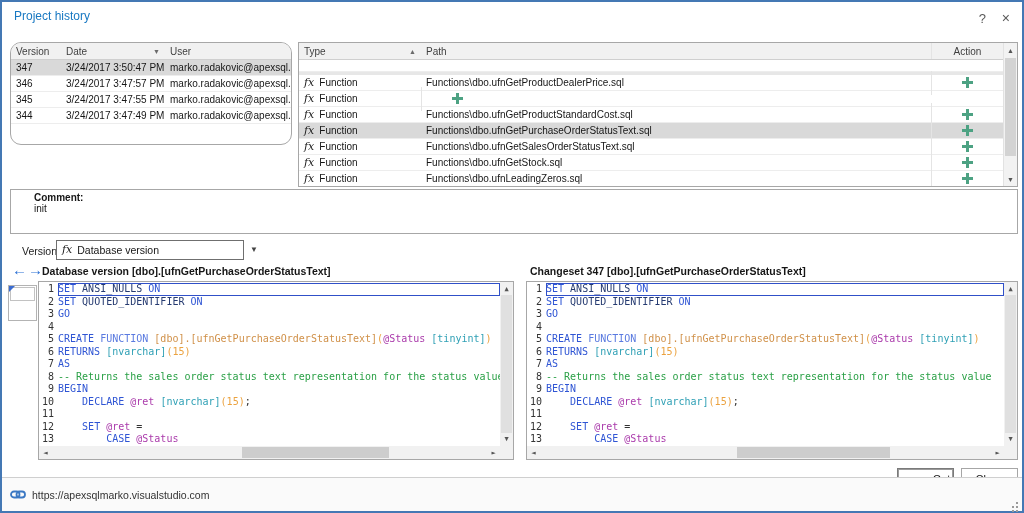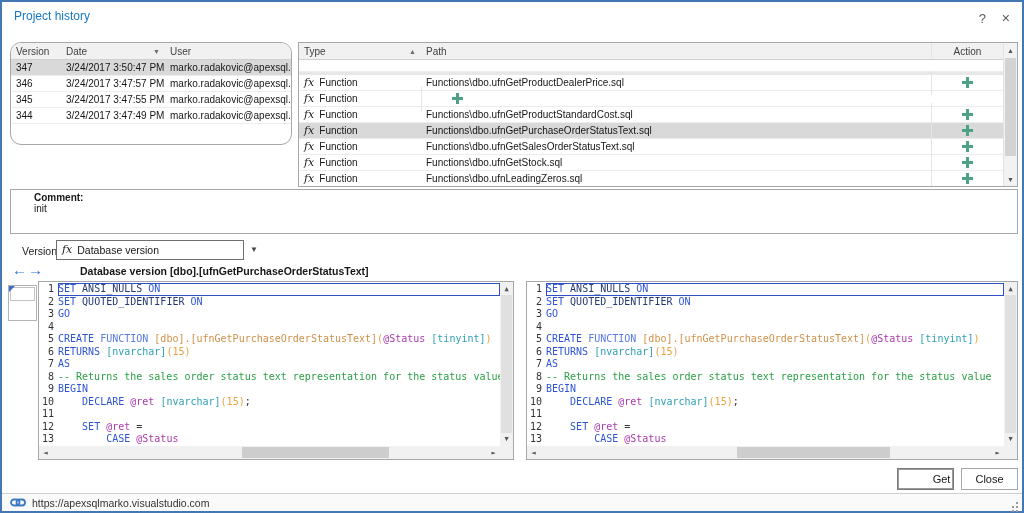--- a/index.html
+++ b/index.html
@@ -44,21 +44,21 @@
   .comment-label{font-weight:bold;}
 
   
   .version-label{position:absolute;left:10px;top:243px;font-size:10.5px;color:#222;margin-left:10px;}
   .version-combo{position:absolute;left:54px;top:238px;width:188px;height:20px;border:1px solid #6f6f6f;background:#fff;display:flex;align-items:center;padding:0 5px;font-size:10.5px;color:#161616;}
   .combo-arrow{position:absolute;left:248px;top:243px;font-size:8px;color:#444;cursor:pointer;}
 
   
   .nav-arrow{position:absolute;top:260px;font-size:15px;font-weight:bold;color:#2a6fd4;cursor:pointer;line-height:15px;}
   .nav-left{left:10px;} .nav-right{left:26px;}
-  .diff-title{position:absolute;top:263px;font-size:10.5px;font-weight:bold;color:#161616;white-space:nowrap;margin-left:38px;}
+  .diff-title{position:absolute;top:263px;font-size:10.5px;font-weight:bold;color:#161616;white-space:nowrap;}
   .dt-left{left:40px;} .dt-right{left:528px;}
 
   
   .overview{position:absolute;left:6px;top:283px;width:29px;height:36px;background:#fff;border:1px solid #b3b3b3;}
   .overview .inner{margin:1px;height:14px;border:1px solid #c2c2c2;}
   .overview::before{content:"";position:absolute;left:0;top:0;border-left:6px solid #3a6bd0;border-bottom:6px solid transparent;}
 
   
   .code-panel{position:absolute;top:279px;height:179px;border:1px solid #a7a7a7;background:#fff;font-family:"DejaVu Sans Mono",monospace;font-size:10px;}
   .code-left{left:36px;width:476px;}
@@ -78,21 +78,21 @@
   .h-btn.right{position:absolute;right:0;}
   .h-thumb{position:absolute;left:44%;width:32%;top:1px;bottom:1px;background:#cdcdcd;}
   .sb-corner{position:absolute;right:0;bottom:0;width:13px;height:13px;background:#f1f1f1;}
 
   
   .btn{position:absolute;top:466px;width:57px;height:22px;background:#fff;border:1px solid #a6a6a6;font-size:11px;display:flex;align-items:center;justify-content:center;color:#161616;cursor:pointer;font-family:"Liberation Sans",sans-serif;}
   .btn-get{left:895px;border-color:#7a7a7a;box-shadow:inset 0 0 0 1px #9a9a9a;padding-left:32px;}
   .btn-close{left:959px;}
 
   
-  .statusbar{position:absolute;left:0;right:0;bottom:0;height:18px;border-top:1px solid #cfcfcf;background:#fafafa;display:flex;align-items:center;padding-left:8px;font-size:10.5px;color:#333;}
+  .statusbar{position:absolute;left:0;right:0;bottom:0;height:34px;border-top:1px solid #cfcfcf;background:#fafafa;display:flex;align-items:center;padding-left:8px;font-size:10.5px;color:#333;}
   .link-icon{margin-right:6px;display:flex;align-items:center;}
   .grip{position:absolute;right:4px;bottom:3px;width:10px;height:10px;}
   .grip::before{content:"";position:absolute;width:2px;height:2px;background:#9a9a9a;left:8px;top:8px;
     box-shadow:-4px 4px 0 0 #9a9a9a,0 4px 0 0 #9a9a9a,0 0 0 0 #9a9a9a,-4px 8px 0 0 transparent;}
   .grip::after{content:"";position:absolute;width:2px;height:2px;background:#9a9a9a;left:8px;top:4px;box-shadow:-4px 4px 0 0 #9a9a9a;}
 </style>
 </head>
 <body>
 
 <div class="dialog">
@@ -240,20 +240,21 @@
   <div class="version-label">Version:</div>
   <div class="version-combo">
     <span class="fx">fx</span>
     <span>Database version</span>
   </div>
   <div class="combo-arrow">▼</div>
 
   <div class="nav-arrow nav-left">←</div>
   <div class="nav-arrow nav-right">→</div>
   <div class="diff-title dt-left">Database version [dbo].[ufnGetPurchaseOrderStatusText]</div>
+  <div class="diff-title dt-right">Changeset 347 [dbo].[ufnGetPurchaseOrderStatusText]</div>
 
   <div class="overview">
       <div class="inner"></div>
     </div>
 
   <div class="code-panel code-left">
     <div class="code-body" id="code-left-body">
         <div class="code-line cur"><span class="ln">1</span><span class="code-text"><span class="tk-kw">SET </span><span class="tk-sys">ANSI_NULLS </span><span class="tk-kw">ON</span></span></div>
         <div class="code-line"><span class="ln">2</span><span class="code-text"><span class="tk-kw">SET </span><span class="tk-sys">QUOTED_IDENTIFIER </span><span class="tk-kw">ON</span></span></div>
         <div class="code-line"><span class="ln">3</span><span class="code-text"><span class="tk-kw">GO</span></span></div>

